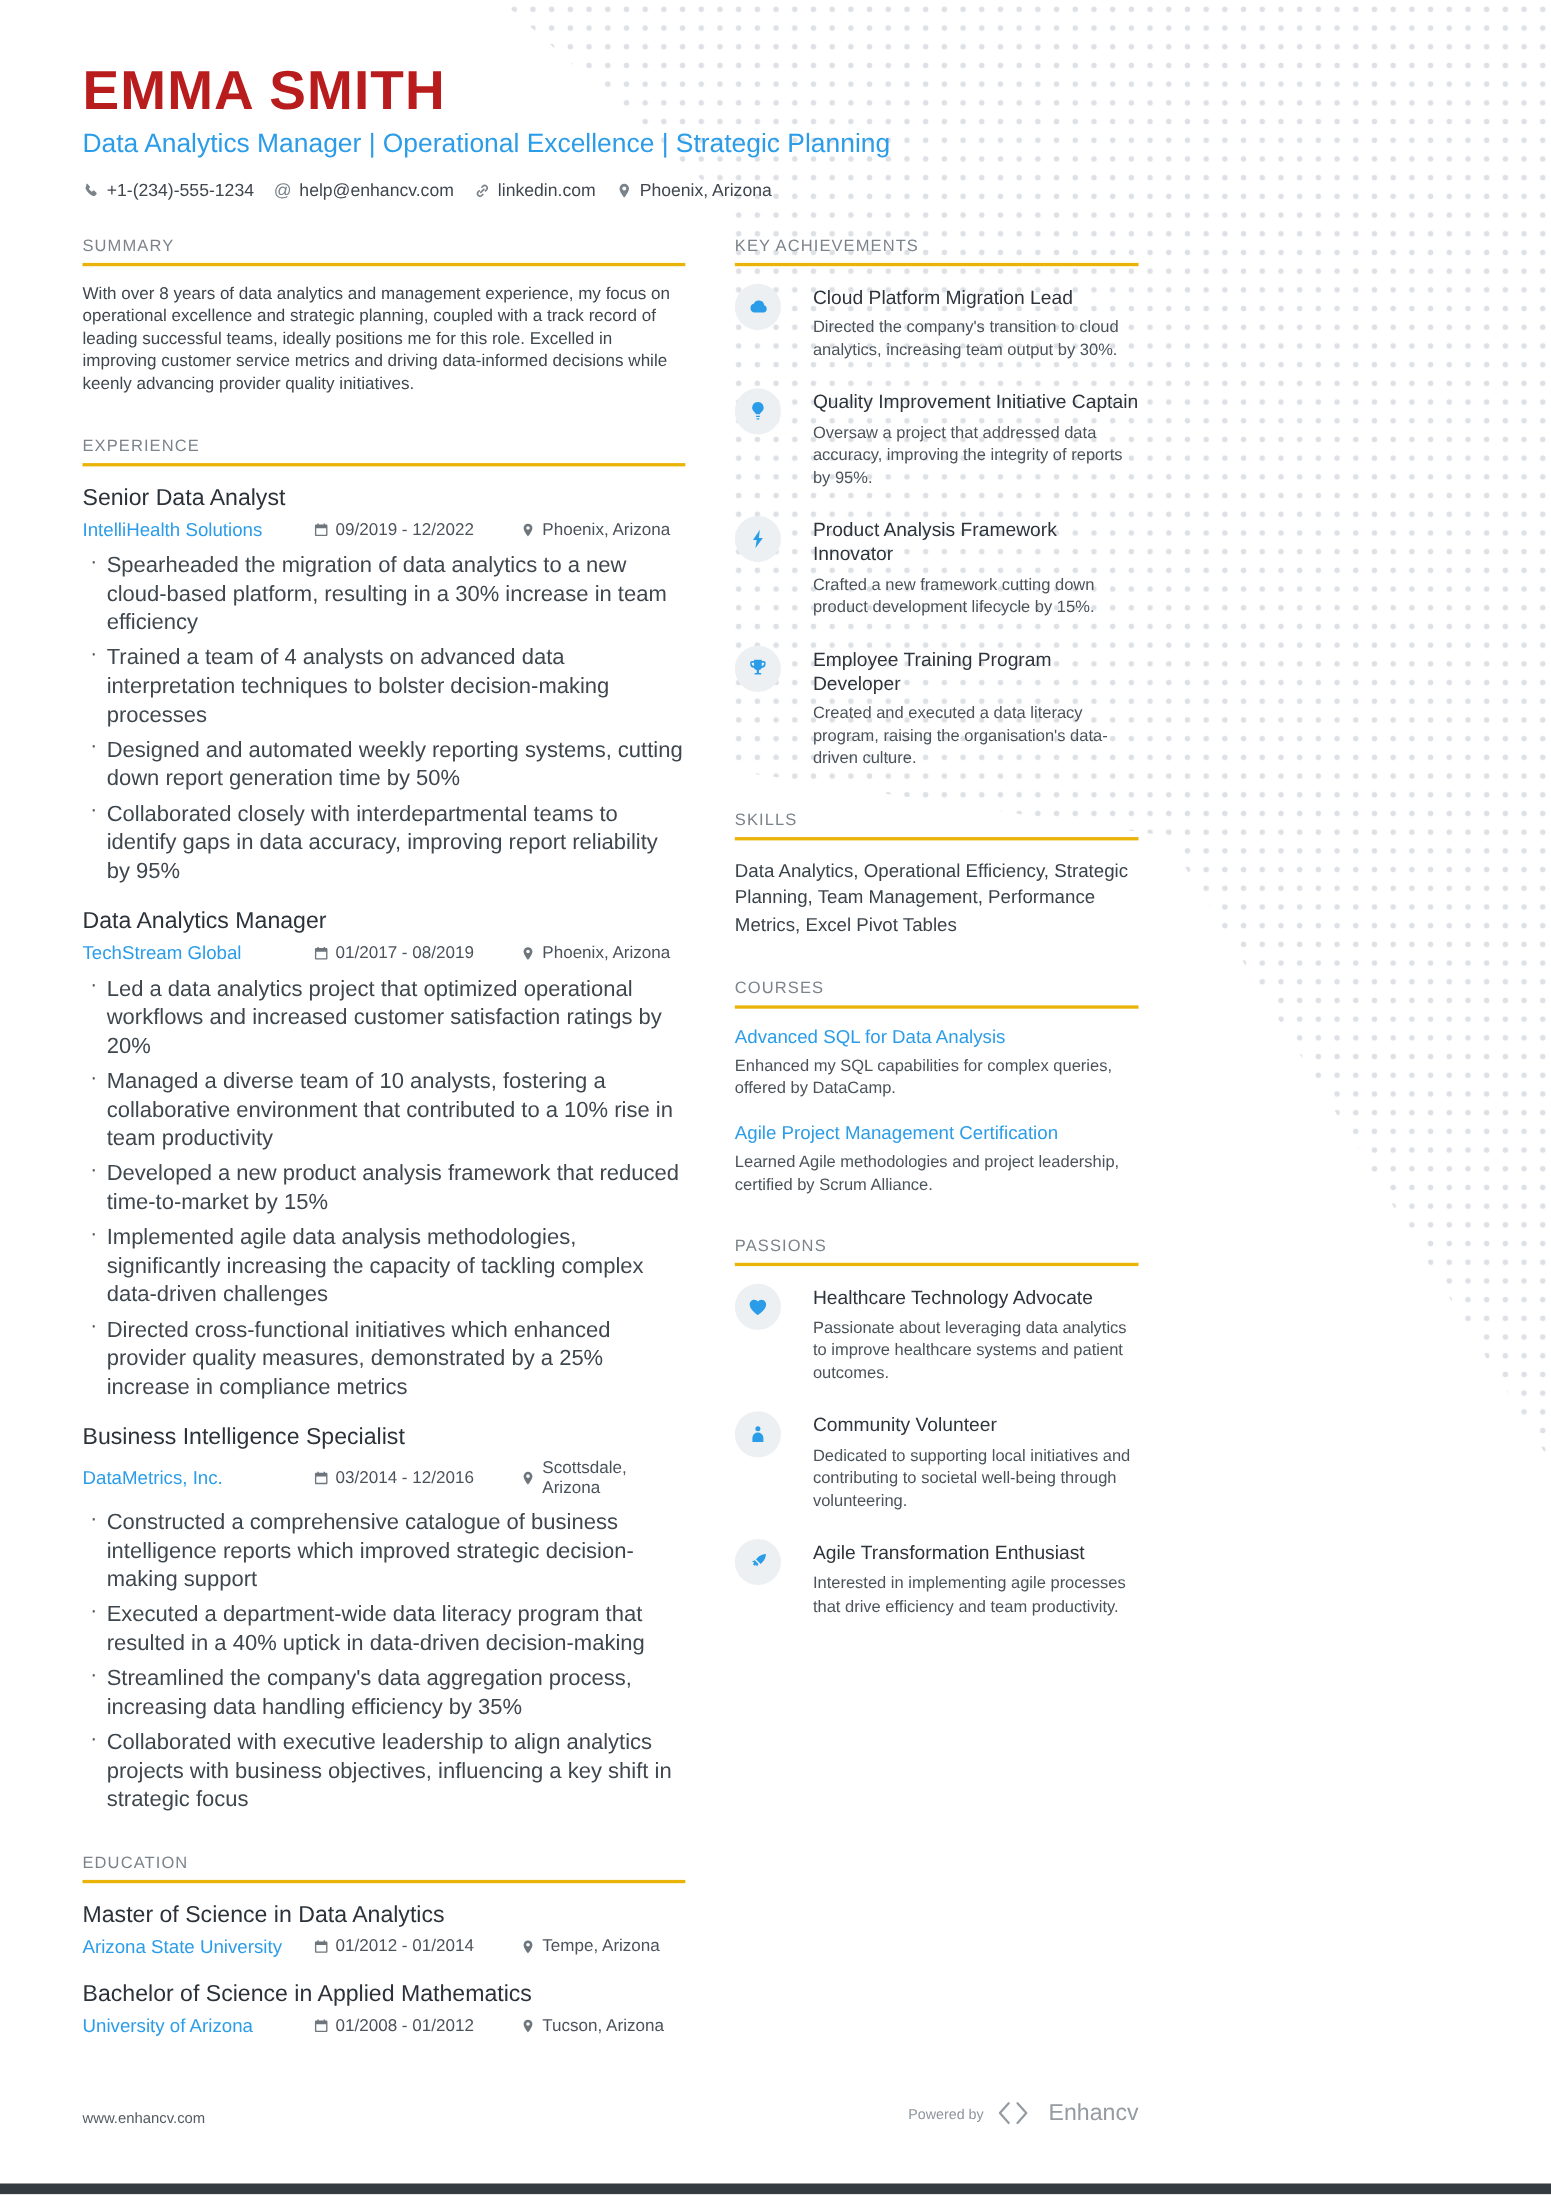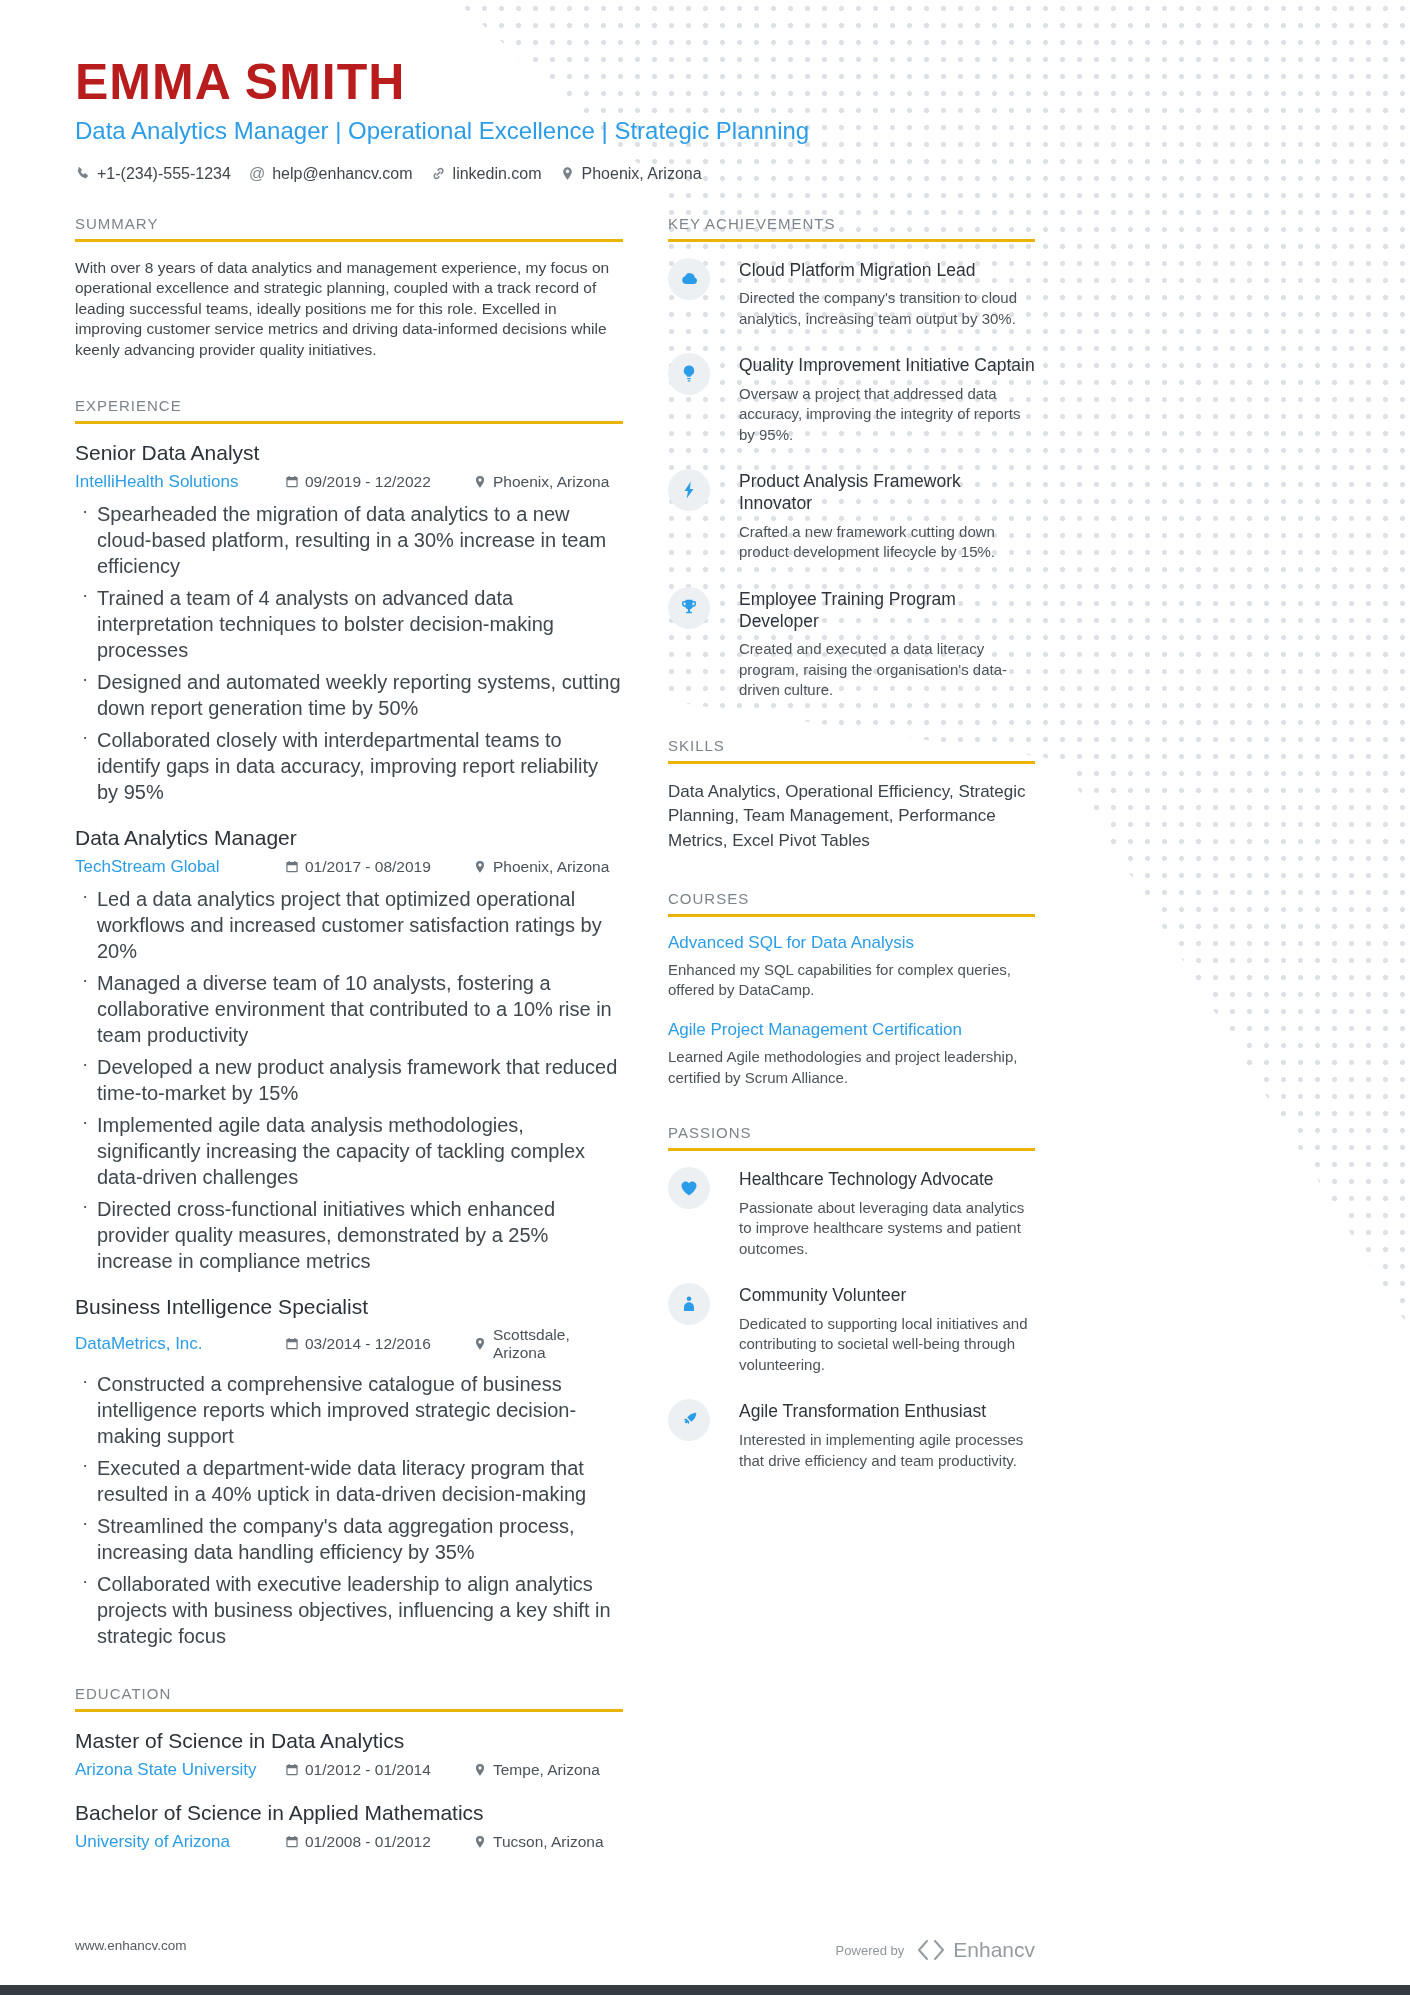--- a/index.html
+++ b/index.html
@@ -54,27 +54,27 @@
     display:flex;align-items:center;justify-content:center;color:var(--accent);
   }
   .ach-body h4{font-size:17.5px;font-weight:500;color:#2d343b;margin:2px 0 7px;line-height:1.25;}
   .ach-body p{font-size:15px;line-height:1.36;color:#4b535a;margin:0;}
   .skills-text{font-size:17px;line-height:1.45;color:#3a424a;margin:0;}
   .course{margin-bottom:20px;}
   .course h4{font-size:17px;font-weight:400;color:var(--accent);margin:0 0 7px;cursor:pointer;}
   .course p{font-size:15px;line-height:1.36;color:#4b535a;margin:0;}
   
   .footer{
-    position:absolute;left:75px;right:375px;bottom:33px;z-index:1;
-    display:flex;justify-content:space-between;align-items:flex-start;
+    position:absolute;left:75px;right:375px;bottom:62px;z-index:1;
+    display:flex;justify-content:space-between;align-items:flex-end;
   }
   .site{font-size:13.5px;color:#555b61;cursor:pointer;}
   .powered{display:flex;align-items:center;gap:12px;}
   .powered-label{font-size:13px;color:#8e959b;}
-  .brand{display:flex;align-items:center;gap:7px;color:#949ba1;font-size:21px;font-weight:400;}
+  .brand{display:flex;align-items:center;gap:17px;color:#949ba1;font-size:21px;font-weight:400;}
   .bottom-bar{position:absolute;left:0;right:0;bottom:0;height:10px;background:#343b41;z-index:2;}
 </style>
 </head>
 <body>
 
 <div class="page">
   <div class="dots"></div>
 
   <div class="content">
 

